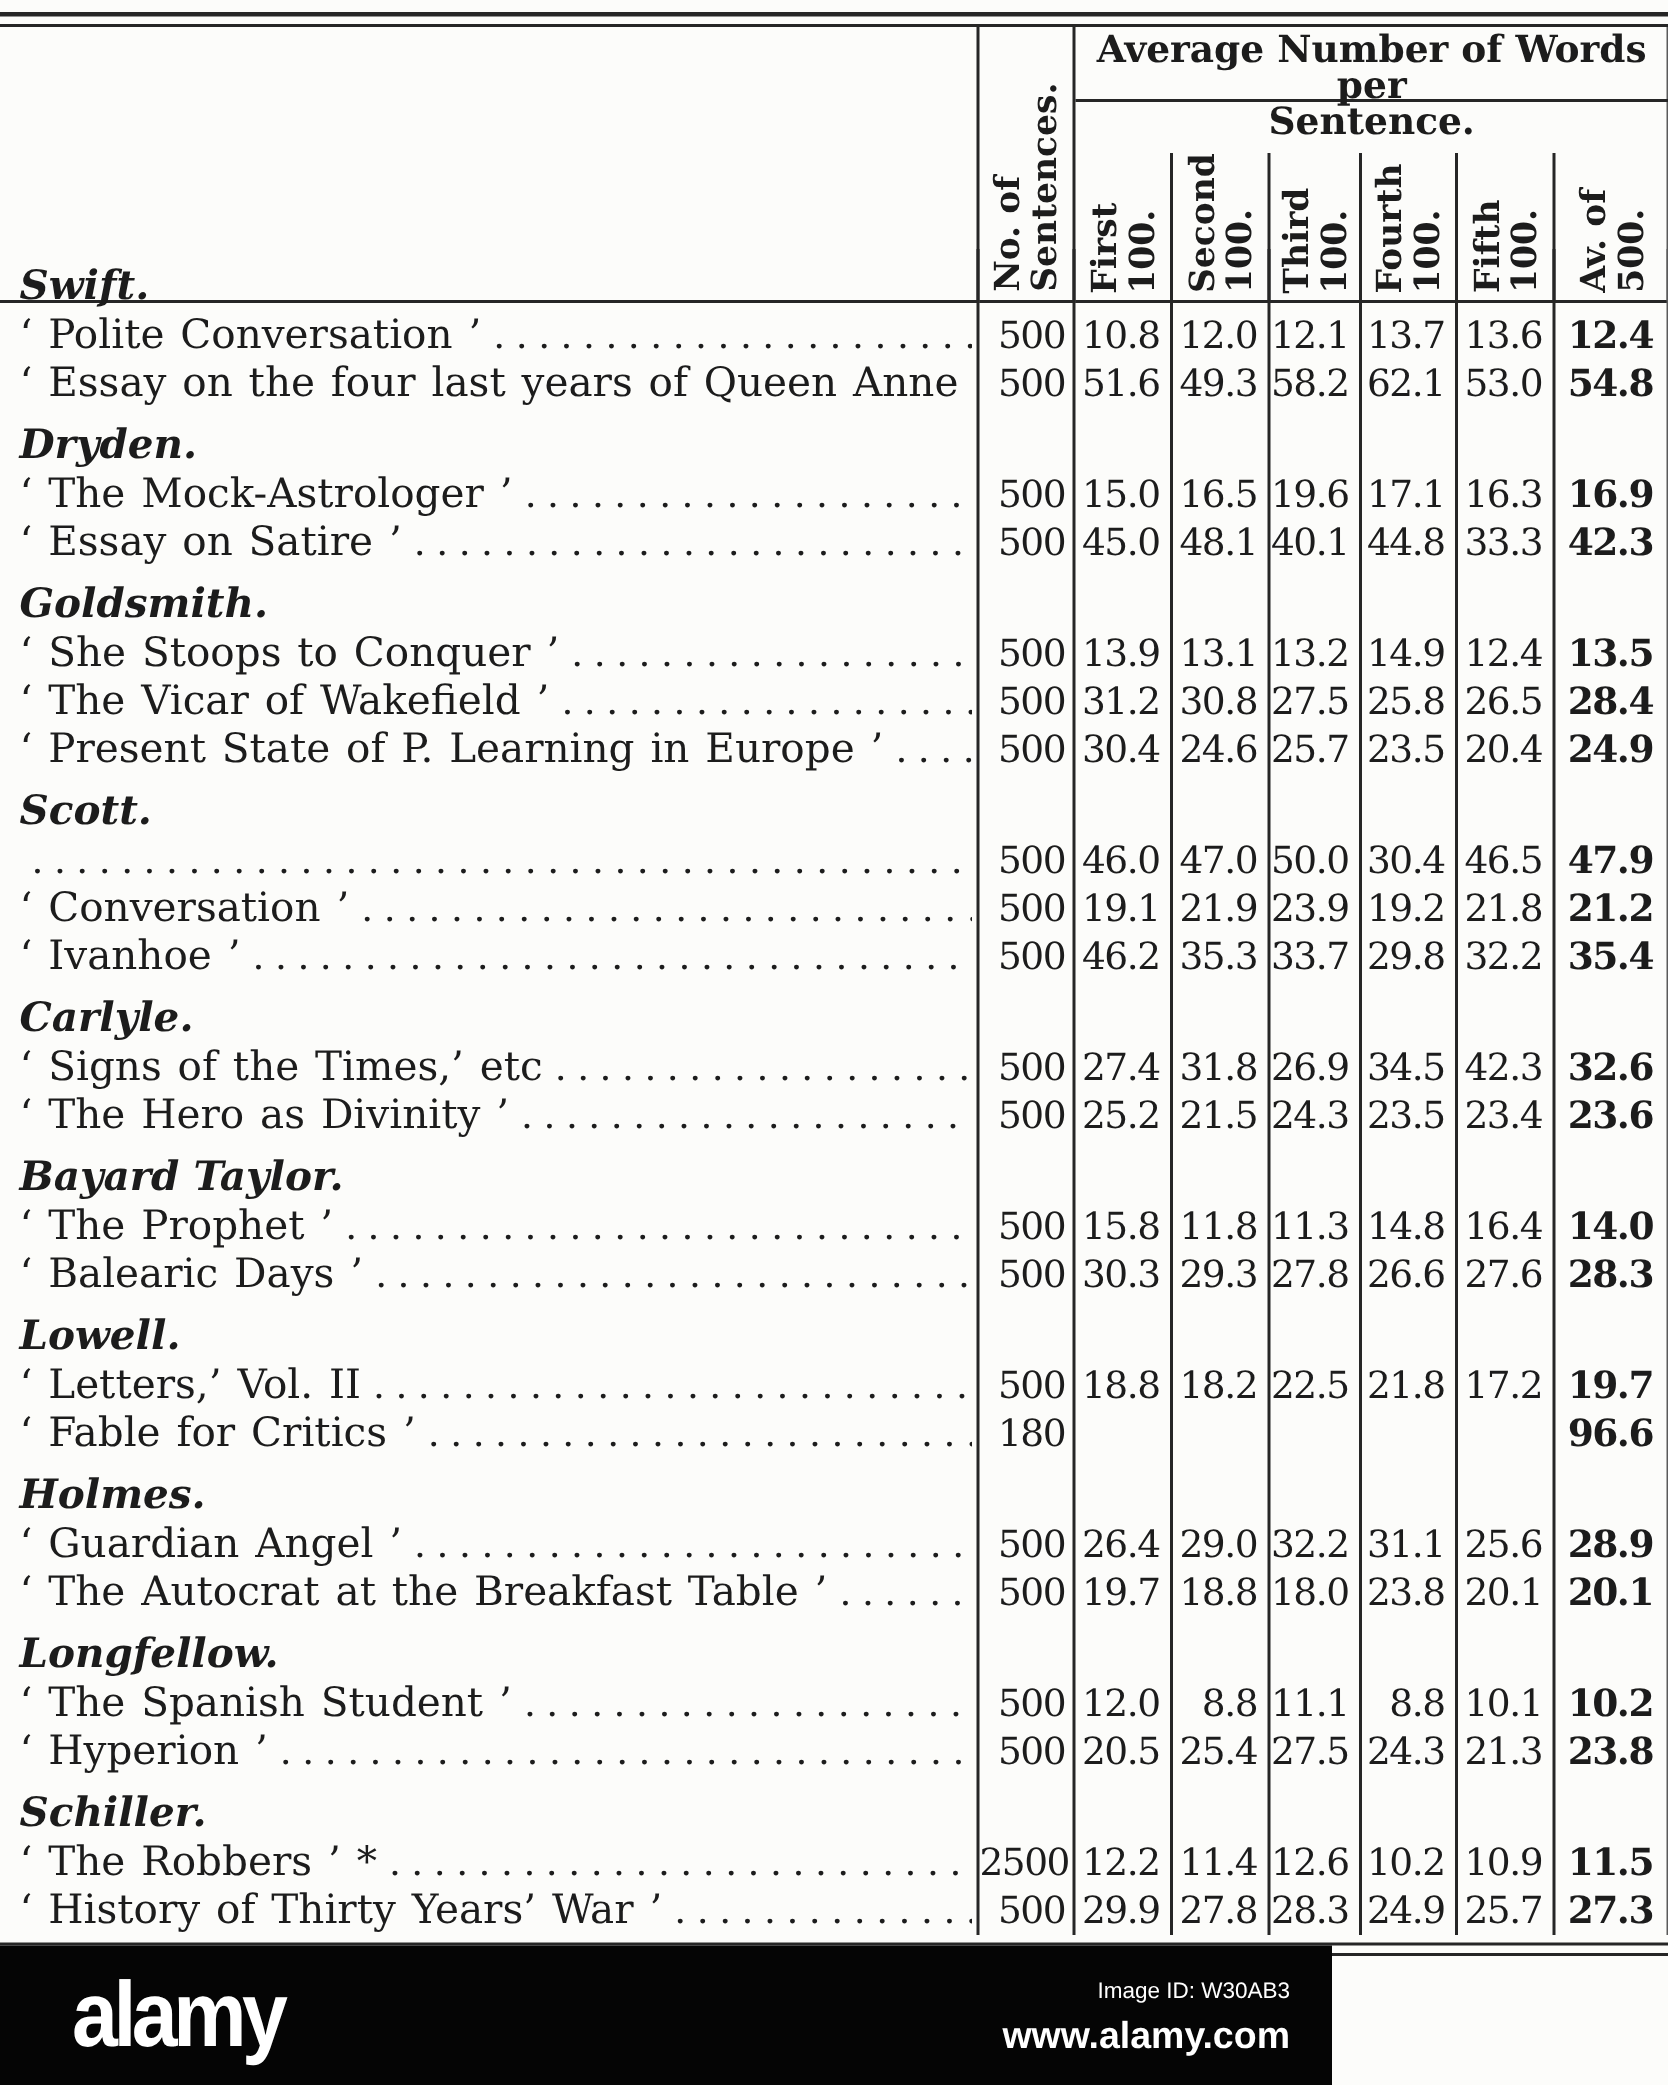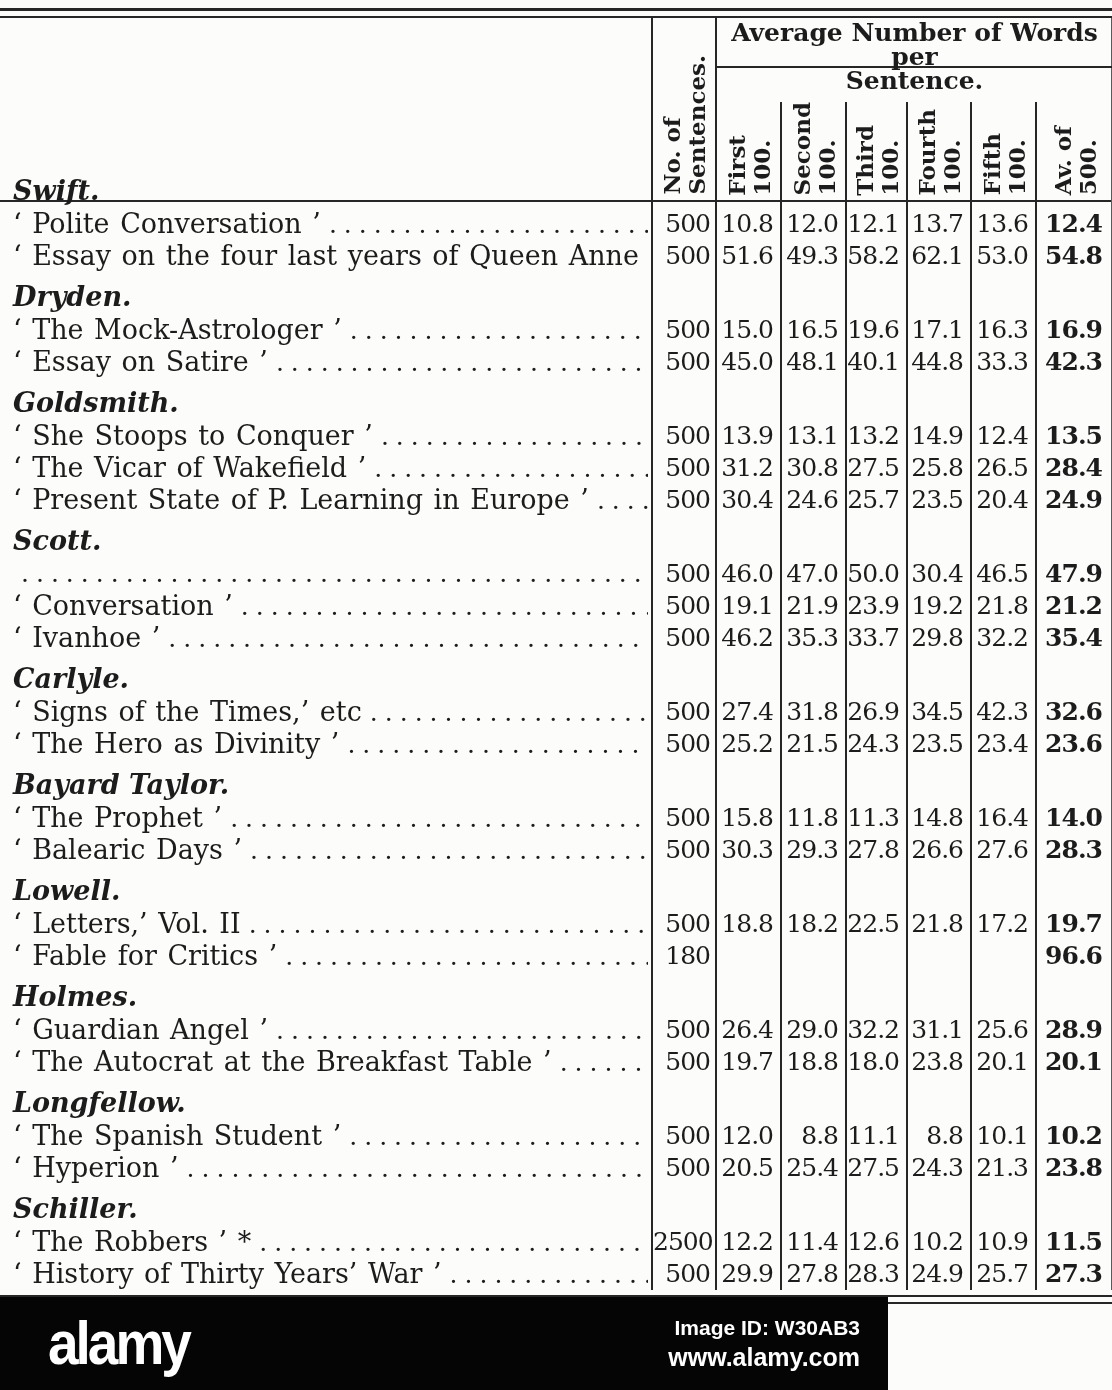--- a/index.html
+++ b/index.html
@@ -48,21 +48,21 @@
   .c-val { padding-right: 7px; }
   .c-av.num { padding-right: 9px; font-weight: bold; }
 
   
   .footer { position: absolute; left: 0; bottom: 0; width: 888px; height: 93px;
             background: #050505; color: #ffffff;
             font-family: "Liberation Sans", sans-serif; }
   .logo { position: absolute; left: 48px; top: 50%; transform: translateY(-52%) scaleY(1.12);
           font-size: 55px; font-weight: 700; letter-spacing: -3px; }
   .credits { position: absolute; right: 28px; top: 16px; text-align: right; }
-  .image-id { font-size: 21px; font-weight: 700; line-height: 29px; }
+  .image-id { font-size: 15px; font-weight: 400; line-height: 29px; }
   .url { font-size: 25px; font-weight: 700; line-height: 31px; }
 </style>
 </head>
 <body>
 
 <div class="page">
 
   <div class="table-wrap">
     <div class="toprule"></div>
 

